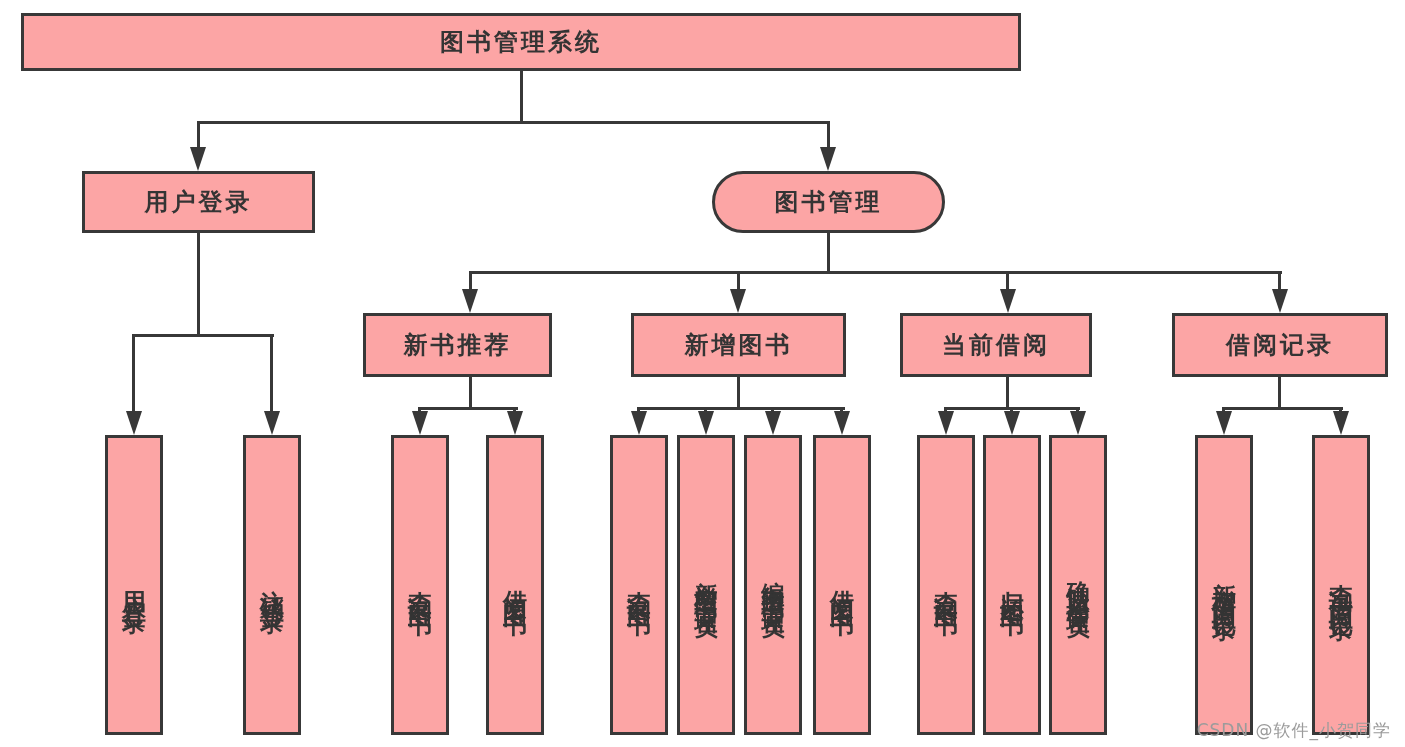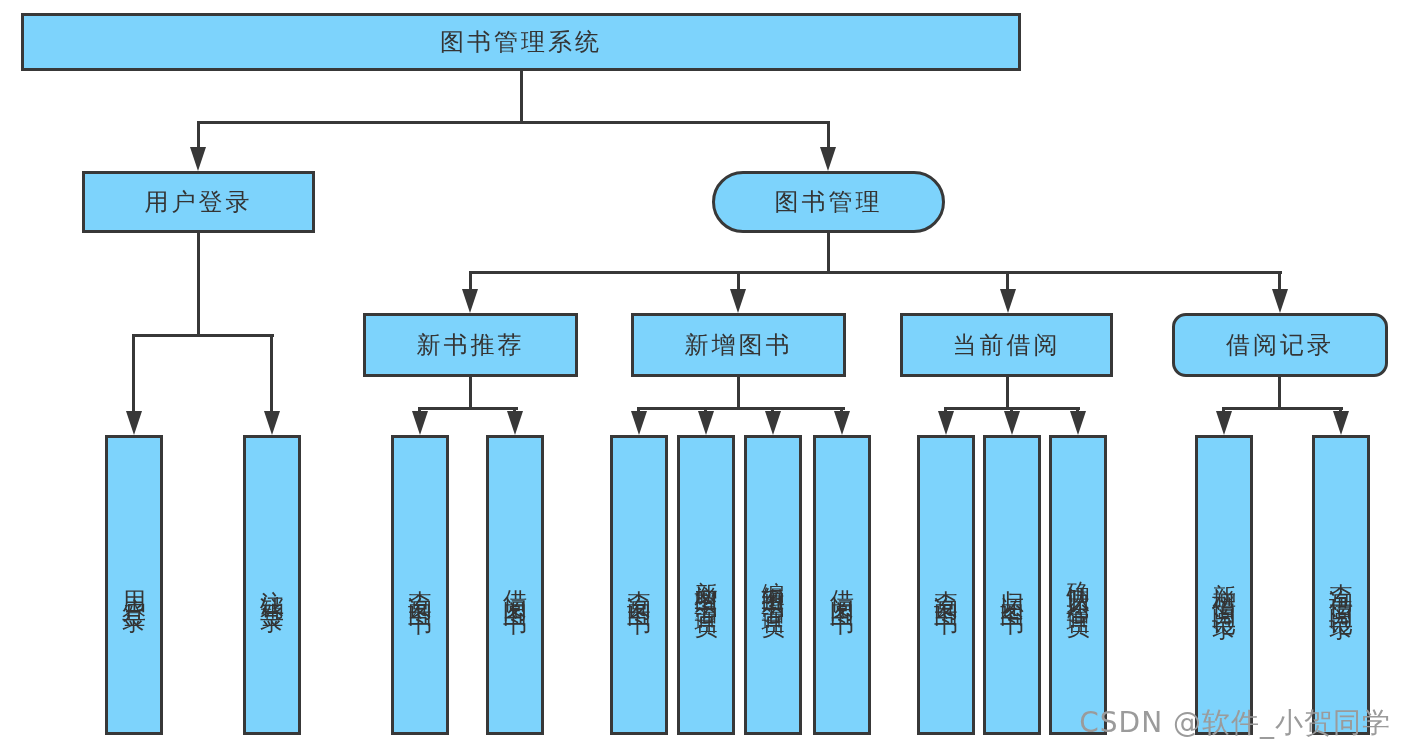--- a/index.html
+++ b/index.html
@@ -1,68 +1,69 @@
 <!DOCTYPE html>
 <html><head>
 <meta charset="utf-8">
 <style>
   html,body{margin:0;padding:0;background:#ffffff;}
   .canvas{
     position:relative;width:1405px;height:747px;background:#ffffff;overflow:hidden;
     font-family:"DejaVu Sans","Liberation Sans",sans-serif;
   }
   .node{
-    position:absolute;box-sizing:border-box;background:#7dd3fc;
+    position:absolute;box-sizing:border-box;background:#fca5a5;
     border:3px solid #383838;display:flex;align-items:center;justify-content:center;
     color:#343434;
+    font-weight:bold;
   }
   .node-h{font-size:24px;letter-spacing:3px;white-space:nowrap;}
   .node-v{width:58px;top:435px;height:300px;}
   .vtext{
     writing-mode:vertical-rl;text-orientation:mixed;
     font-size:24px;letter-spacing:7px;line-height:1;white-space:nowrap;
   }
   .vtext.tight{letter-spacing:5px;font-size:23px;}
   .ln{position:absolute;background:#383838;}
   .ar{
     position:absolute;width:0;height:0;
     border-left:8px solid transparent;border-right:8px solid transparent;
     border-top:24px solid #383838;
   }
   .watermark{
     position:absolute;right:14px;bottom:5px;
-    color:#9b9b9b;font-size:28px;letter-spacing:1px;white-space:nowrap;
+    color:#9b9b9b;font-size:17px;letter-spacing:1px;white-space:nowrap;
   }
 </style>
 </head>
 <body>
 
 <div class="canvas">
 
   <div class="node node-h" style="left:21px;top:13px;width:1000px;height:58px;">
     <span>图书管理系统</span>
   </div>
 
   <div class="node node-h" style="left:82px;top:171px;width:233px;height:62px;">
     <span>用户登录</span>
   </div>
   <div class="node node-h" style="left:712px;top:171px;width:233px;height:62px;border-radius:31px;">
     <span>图书管理</span>
   </div>
 
-  <div class="node node-h" style="left:363px;top:313px;width:215px;height:64px;">
+  <div class="node node-h" style="left:363px;top:313px;width:189px;height:64px;">
     <span>新书推荐</span>
   </div>
   <div class="node node-h" style="left:631px;top:313px;width:215px;height:64px;">
     <span>新增图书</span>
   </div>
-  <div class="node node-h" style="left:900px;top:313px;width:213px;height:64px;">
+  <div class="node node-h" style="left:900px;top:313px;width:192px;height:64px;">
     <span>当前借阅</span>
   </div>
-  <div class="node node-h" style="left:1172px;top:313px;width:216px;height:64px;border-radius:14px;">
+  <div class="node node-h" style="left:1172px;top:313px;width:216px;height:64px;">
     <span>借阅记录</span>
   </div>
 
   <div class="node node-v" style="left:105px;">
     <span class="vtext">用户登录</span>
   </div>
   <div class="node node-v" style="left:243px;">
     <span class="vtext">注销登录</span>
   </div>
   <div class="node node-v" style="left:391px;">

